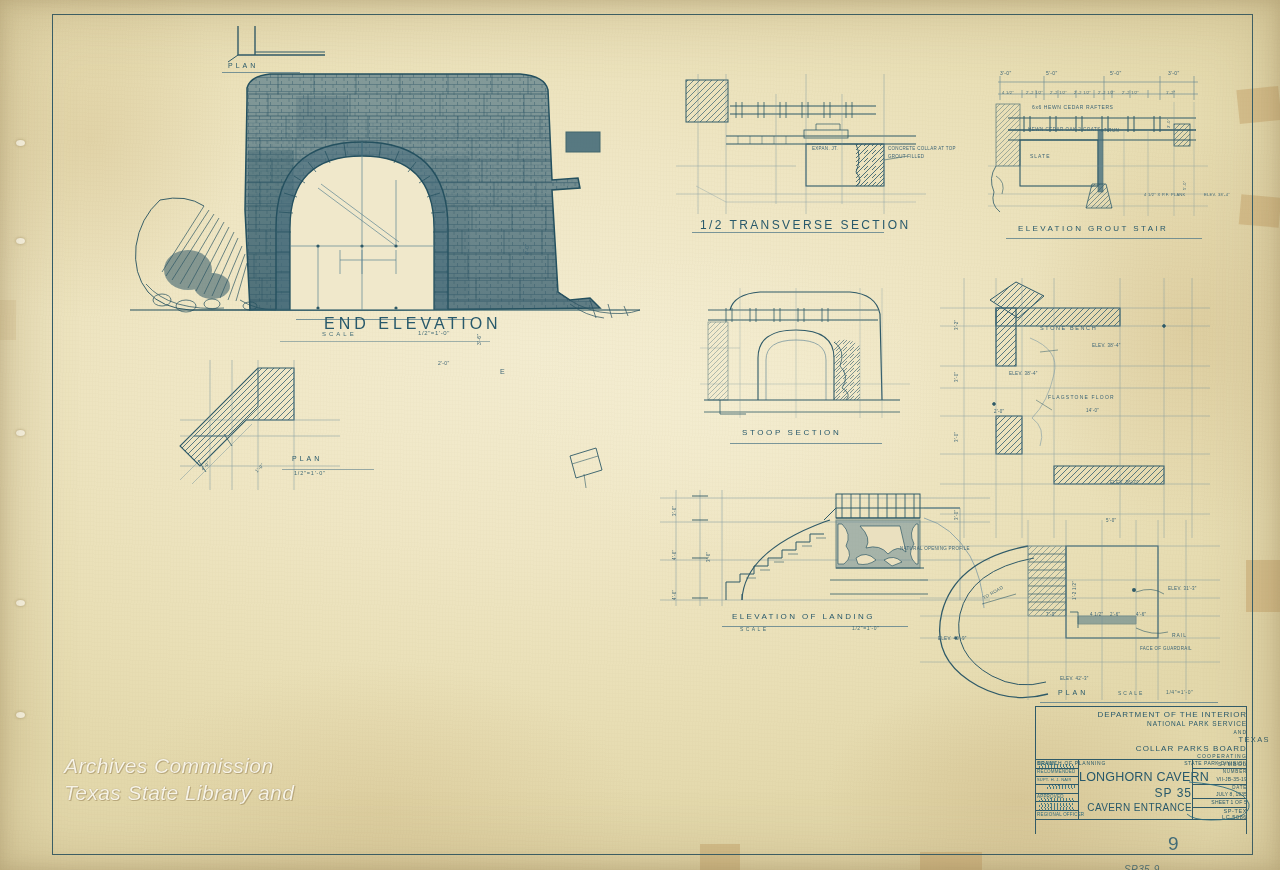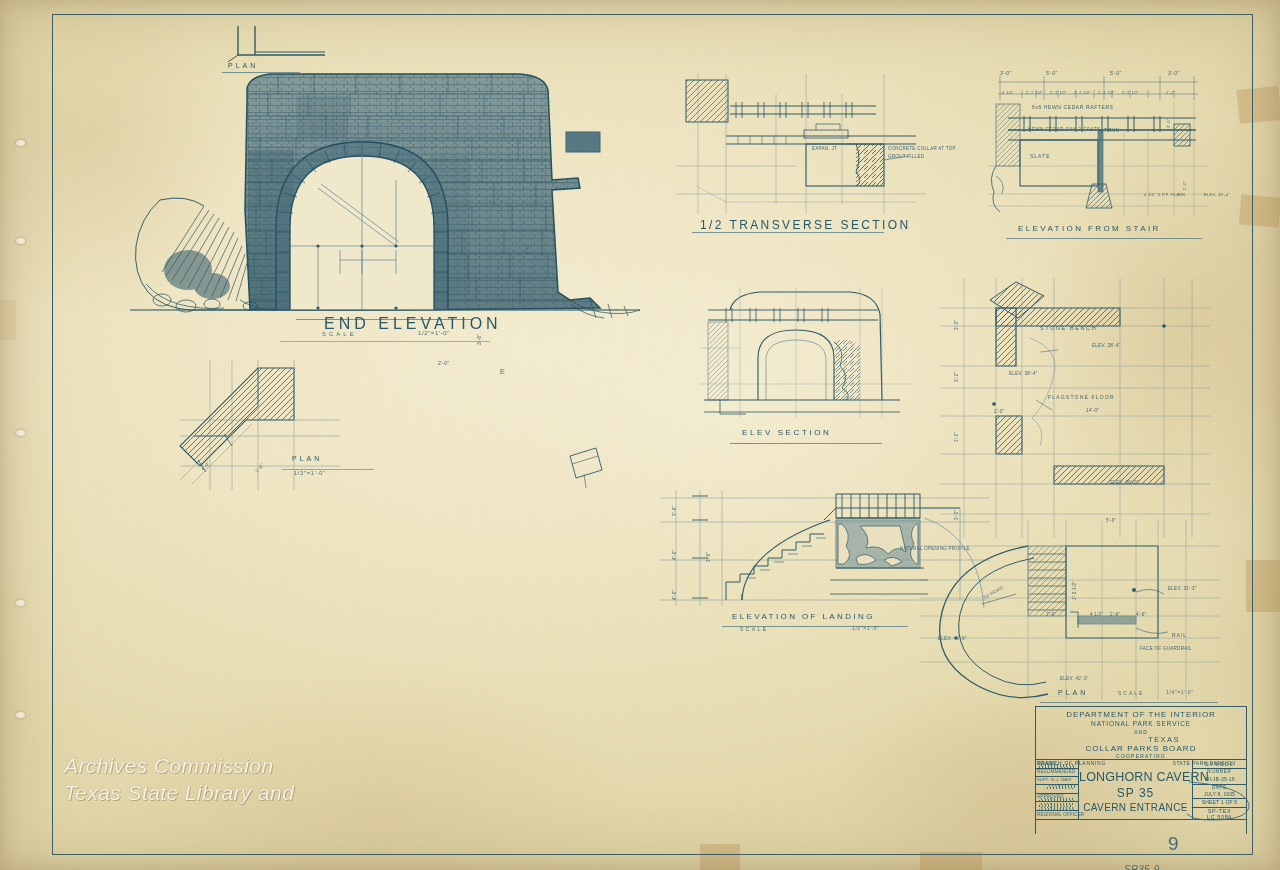--- a/index.html
+++ b/index.html
@@ -35,21 +35,21 @@
   .dim{position:absolute;color:#3c6476;white-space:nowrap;font-size:5px;letter-spacing:.3px;}
   .rule{position:absolute;height:1px;background:#5b7f8c;opacity:.8;}
   
   #watermark{position:absolute;left:64px;top:752px;color:rgba(255,253,243,.92);
     font-family:"Liberation Sans",sans-serif;font-size:21px;line-height:27px;
     font-style:italic;letter-spacing:.4px;
     text-shadow:0 0 1px rgba(120,100,60,.7),1px 1px 0 rgba(150,128,84,.45);}
   
   #titleblock{position:absolute;left:1035px;top:706px;width:212px;height:128px;}
   #titleblock .tb-line{position:absolute;background:#2f5a68;}
-  .tbtxt{position:absolute;color:#28596b;white-space:nowrap;text-align:center;letter-spacing:1.2px;}
+  .tbtxt{position:absolute;color:#28596b;white-space:nowrap;text-align:right;letter-spacing:1.2px;}
   .sig{position:absolute;color:#2d6a7c;font-size:4.5px;letter-spacing:.2px;white-space:nowrap;}
   .scribble{position:absolute;height:4px;
     background-image:repeating-linear-gradient(76deg,#2a6b80 0 1px,rgba(0,0,0,0) 1px 3px);
     opacity:.85;}
   
   #arch{position:absolute;left:100px;top:60px;width:560px;height:290px;}
   svg{overflow:visible;}
 </style>
 </head>
 <body>
@@ -401,21 +401,21 @@
     <div class="dim" style="left:1074px;top:90px;font-size:4px;">2'-2 1/2"</div>
     <div class="dim" style="left:1098px;top:90px;font-size:4px;">2'-2 1/2"</div>
     <div class="dim" style="left:1122px;top:90px;font-size:4px;">2'-2 1/2"</div>
     <div class="dim" style="left:1166px;top:90px;font-size:4px;">1'-2"</div>
     <div class="dim" style="left:1166px;top:128px;font-size:4px;transform:rotate(-90deg);transform-origin:left top;">2'-0"</div>
     <div class="dim" style="left:1182px;top:190px;font-size:4px;transform:rotate(-90deg);transform-origin:left top;">5'-0"</div>
     <div class="dim" style="left:1144px;top:192px;font-size:4px;">4 1/2" X P.F. PLANK</div>
     <div class="dim" style="left:1204px;top:192px;font-size:4px;">ELEV. 38'-4"</div>
 
     <div class="rule" style="left:1006px;top:238px;width:196px;"></div>
-    <div class="ttl" style="left:1018px;top:224px;font-size:8px;letter-spacing:2.4px;">ELEVATION FROM STAIR</div>
+    <div class="ttl" style="left:1018px;top:224px;font-size:8px;letter-spacing:2.4px;">ELEVATION GROUT STAIR</div>
   </div>
 
   <div>
     <svg style="position:absolute;left:700px;top:288px;" width="210" height="130">
       <defs>
         <pattern id="hx3" width="5" height="5" patternUnits="userSpaceOnUse">
           <path d="M0,5 L5,0" stroke="#35606f" stroke-width=".6"></path>
         </pattern>
         <pattern id="rock3" width="7" height="7" patternUnits="userSpaceOnUse">
           <path d="M0,7 L7,0 M3,7 L7,3" stroke="#2d5868" stroke-width=".7"></path>
@@ -443,21 +443,21 @@
       <path d="M4,124 H200" stroke="#2f5a68" stroke-width=".8"></path>
 
       <g stroke="#6d8e9b" stroke-width=".5" opacity=".6">
         <path d="M40,0 V130 M96,0 V130 M160,0 V130 M182,0 V130"></path>
         <path d="M0,96 H210 M0,60 H40"></path>
       </g>
 
       <path d="M20,112 L20,126 L46,126" fill="none" stroke="#2f5a68" stroke-width=".8"></path>
     </svg>
     <div class="rule" style="left:730px;top:443px;width:152px;"></div>
-    <div class="ttl" style="left:742px;top:428px;font-size:8px;letter-spacing:2.6px;">ELEV SECTION</div>
+    <div class="ttl" style="left:742px;top:428px;font-size:8px;letter-spacing:2.6px;">STOOP SECTION</div>
   </div>
 
   <div>
     <svg style="position:absolute;left:180px;top:360px;" width="180" height="130">
       <defs>
         <pattern id="hx4" width="6" height="6" patternUnits="userSpaceOnUse">
           <path d="M0,6 L6,0" stroke="#35606f" stroke-width=".8"></path>
         </pattern>
       </defs>
 

